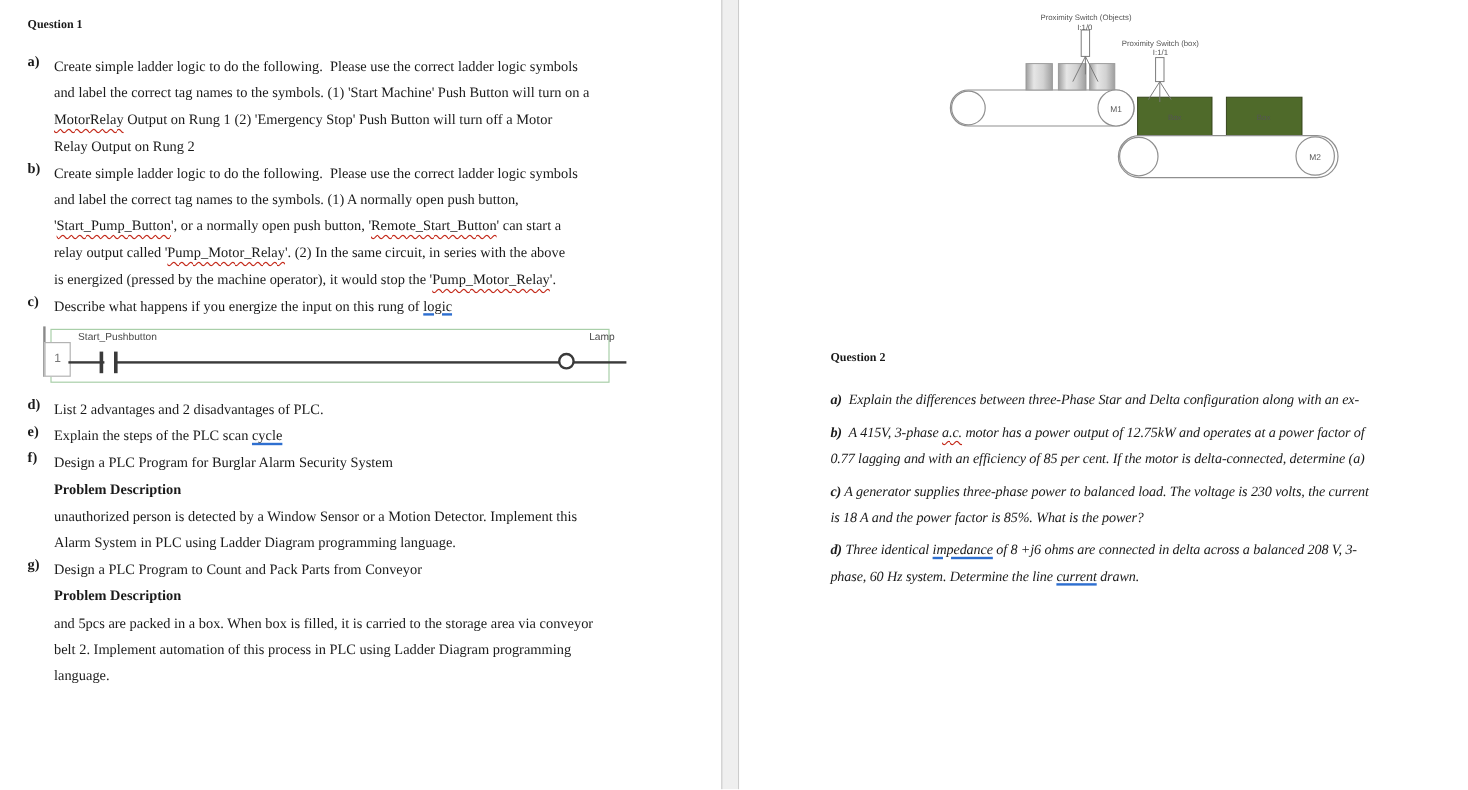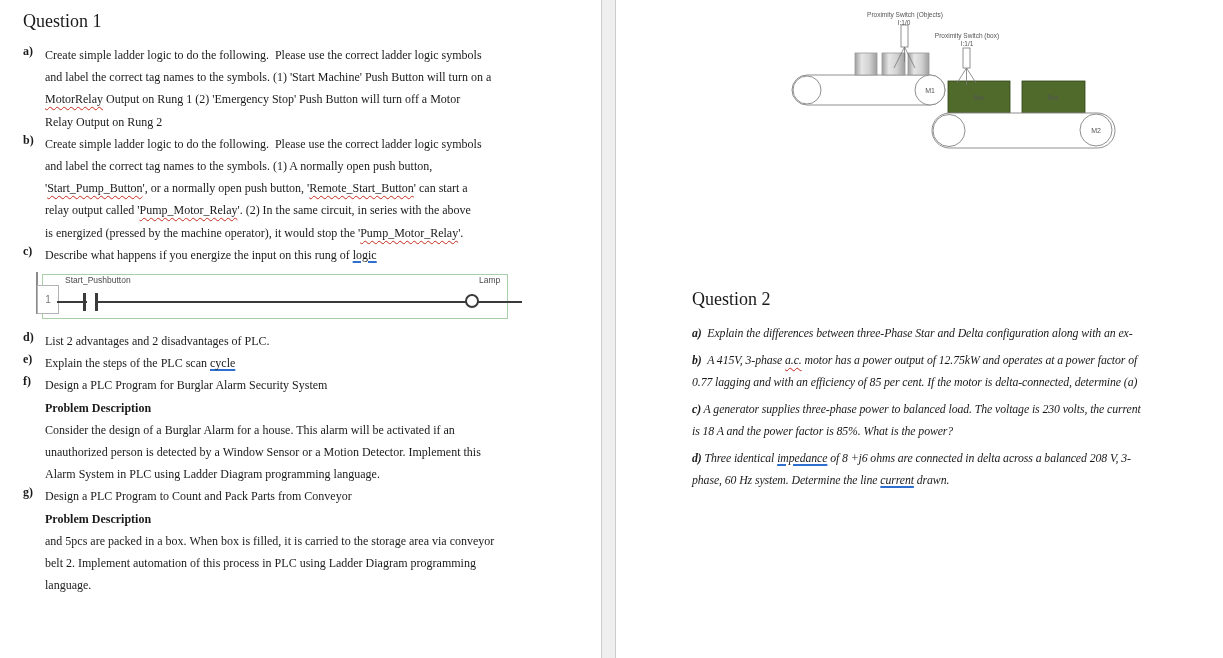--- a/index.html
+++ b/index.html
@@ -3,21 +3,21 @@
 <meta charset="utf-8">
 <style>
   html,body{margin:0;padding:0;background:#fff;}
   .screen{position:relative;width:1223px;height:658px;background:#ffffff;overflow:hidden;
           font-family:"Liberation Serif",serif;color:#1a1a1a;}
   .page{position:absolute;top:0;height:658px;background:#fff;overflow:hidden;box-sizing:border-box;}
   .page-left{left:0;width:601px;padding:10px 28px 0 23px;font-size:12px;}
   .page-right{left:616px;width:607px;font-size:11.8px;}
   .page-divider{position:absolute;left:601px;top:0;width:15px;height:658px;background:#efefef;
           border-left:1px solid #cccccc;border-right:1px solid #cccccc;box-sizing:border-box;}
-  .q-heading{font-weight:normal;font-size:18px;line-height:22px;margin-bottom:12px;}
+  .q-heading{font-weight:bold;font-size:10px;line-height:22px;margin-bottom:12px;}
   .line{white-space:pre;line-height:22.2px;}
   .page-right .line{line-height:22px;letter-spacing:-0.1px;font-style:italic;}
   .hang .doc-item{position:relative;padding-left:22px;}
   .hang .marker{position:absolute;left:0;top:0;font-weight:bold;}
   .flat .doc-item{margin-bottom:5px;}
   .b{font-weight:bold;}
   .sq{text-decoration:underline wavy #c42b1c 1px;text-underline-offset:3px;}
   .bl{text-decoration:underline solid #2e6fd0 1.5px;text-underline-offset:2px;}
 
   
@@ -26,21 +26,21 @@
   .l-frame{position:absolute;left:6px;top:2px;width:466px;height:45px;border:1px solid #a9cfa9;box-sizing:border-box;}
   .l-num{position:absolute;left:1px;top:13px;width:20px;height:27px;border:1px solid #b3b3b3;background:#fff;
          color:#777;font:10px "Liberation Sans",sans-serif;display:flex;align-items:center;justify-content:center;}
   .l-line{position:absolute;left:21px;top:29px;width:465px;height:2px;background:#3a3a3a;}
   .l-bar{position:absolute;top:21px;width:3px;height:18px;background:#3a3a3a;}
   .l-bar1{left:47px;} .l-bar2{left:59px;}
   .l-gap{position:absolute;left:51px;top:28px;width:8px;height:4px;background:#fff;}
   .l-coil{position:absolute;left:429px;top:22px;width:14px;height:14px;border:2px solid #3a3a3a;border-radius:50%;
           background:#fff;box-sizing:border-box;}
   .l-label{position:absolute;top:3px;font:8.5px "Liberation Sans",sans-serif;color:#4a4a4a;white-space:pre;}
-  .l-label-contact{left:29px;} .l-label-coil{left:415px;padding-left:28px;}
+  .l-label-contact{left:29px;} .l-label-coil{left:427px;padding-left:28px;}
 
   
   .conveyor{position:absolute;left:170px;top:5px;}
   .conveyor text{font-family:"Liberation Sans",sans-serif;fill:#555;}
   .q2block{position:absolute;top:288px;left:76px;width:512px;}
 </style>
 </head>
 <body>
 
 <div class="screen">
@@ -95,21 +95,20 @@
         <div class="doc-item">
           <span class="marker">f)</span>
           <div class="line"><span>Design a PLC Program for Burglar Alarm Security System</span></div>
         </div>
         <div class="doc-item">
           <span class="marker"></span>
           <div class="line"><span class="b">Problem Description</span></div>
         </div>
         <div class="doc-item">
           <span class="marker"></span>
-          <div class="line"><span>Consider the design of a Burglar Alarm for a house. This alarm will be activated if an</span></div>
           <div class="line"><span>unauthorized person is detected by a Window Sensor or a Motion Detector. Implement this</span></div>
           <div class="line"><span>Alarm System in PLC using Ladder Diagram programming language.</span></div>
         </div>
         <div class="doc-item">
           <span class="marker">g)</span>
           <div class="line"><span>Design a PLC Program to Count and Pack Parts from Conveyor</span></div>
         </div>
         <div class="doc-item">
           <span class="marker"></span>
           <div class="line"><span class="b">Problem Description</span></div>

